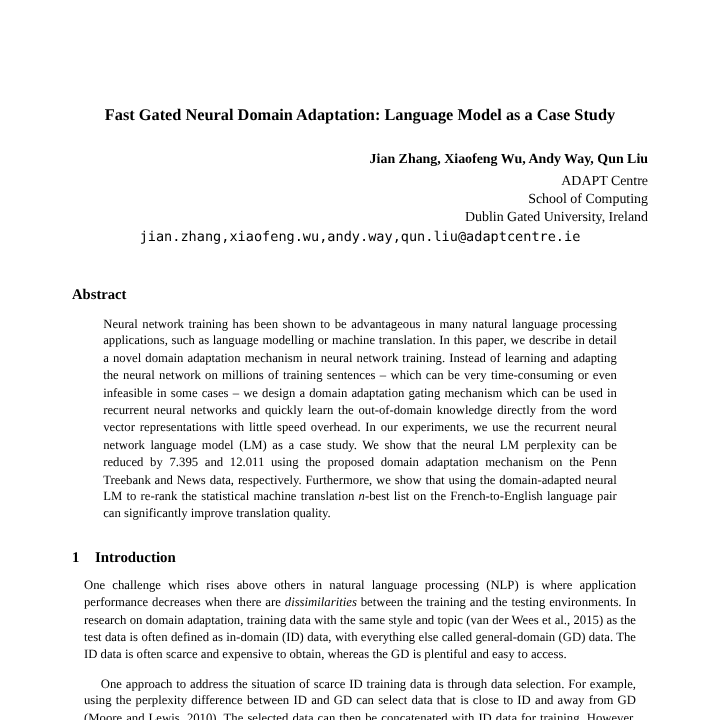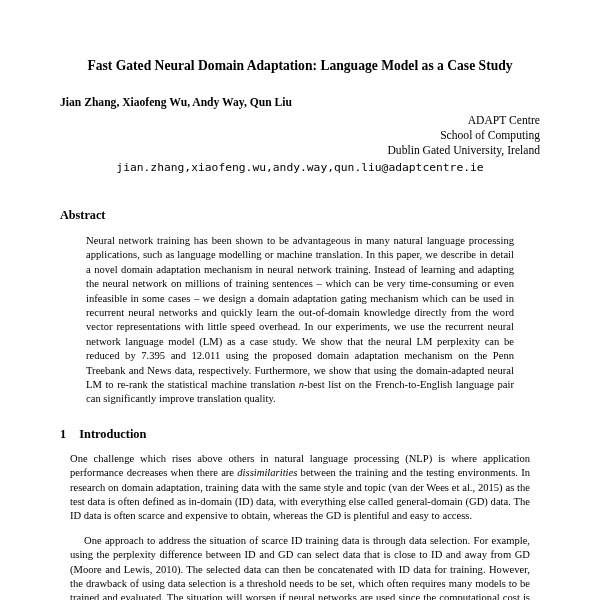--- a/index.html
+++ b/index.html
@@ -11,32 +11,32 @@
     width: 600px;
     height: 600px;
     overflow: hidden;
     font-family: "Liberation Serif", serif;
     color: #000000;
   }
   .page {
     box-sizing: border-box;
     width: 600px;
     height: 600px;
-    padding: 58px 60px 0 60px;
+    padding: 88px 60px 0 60px;
   }
   .title {
     margin: 0 0 20px 0;
     text-align: center;
     font-weight: bold;
     font-size: 13.6px;
     line-height: 1.25;
   }
   .authors {
     margin: 0 0 3px 0;
-    text-align: left;
+    text-align: right;
     font-weight: bold;
     font-size: 11.6px;
     line-height: 1.3;
   }
   .affil {
     margin: 0;
     text-align: right;
     font-size: 11.6px;
     line-height: 1.3;
   }

